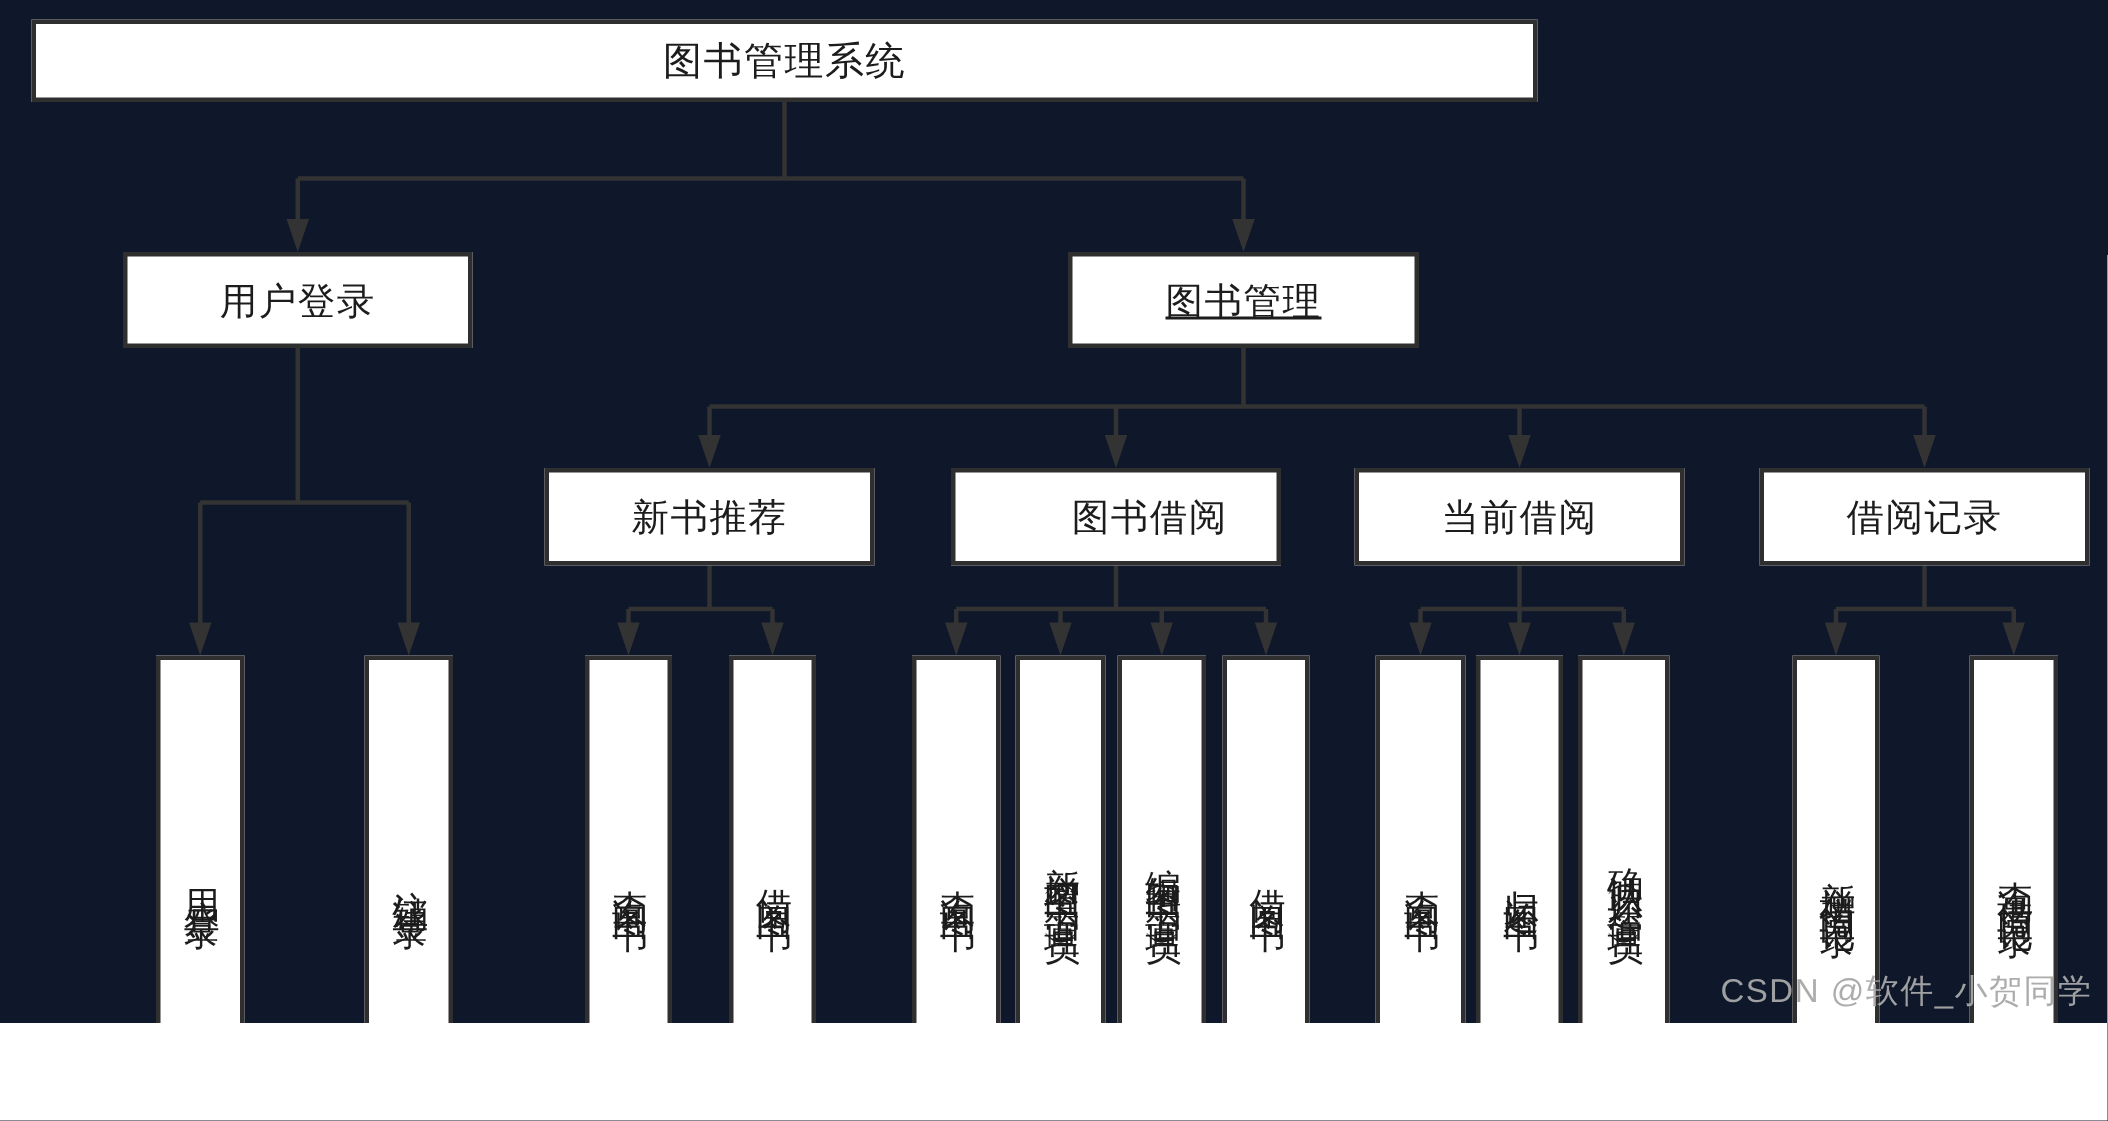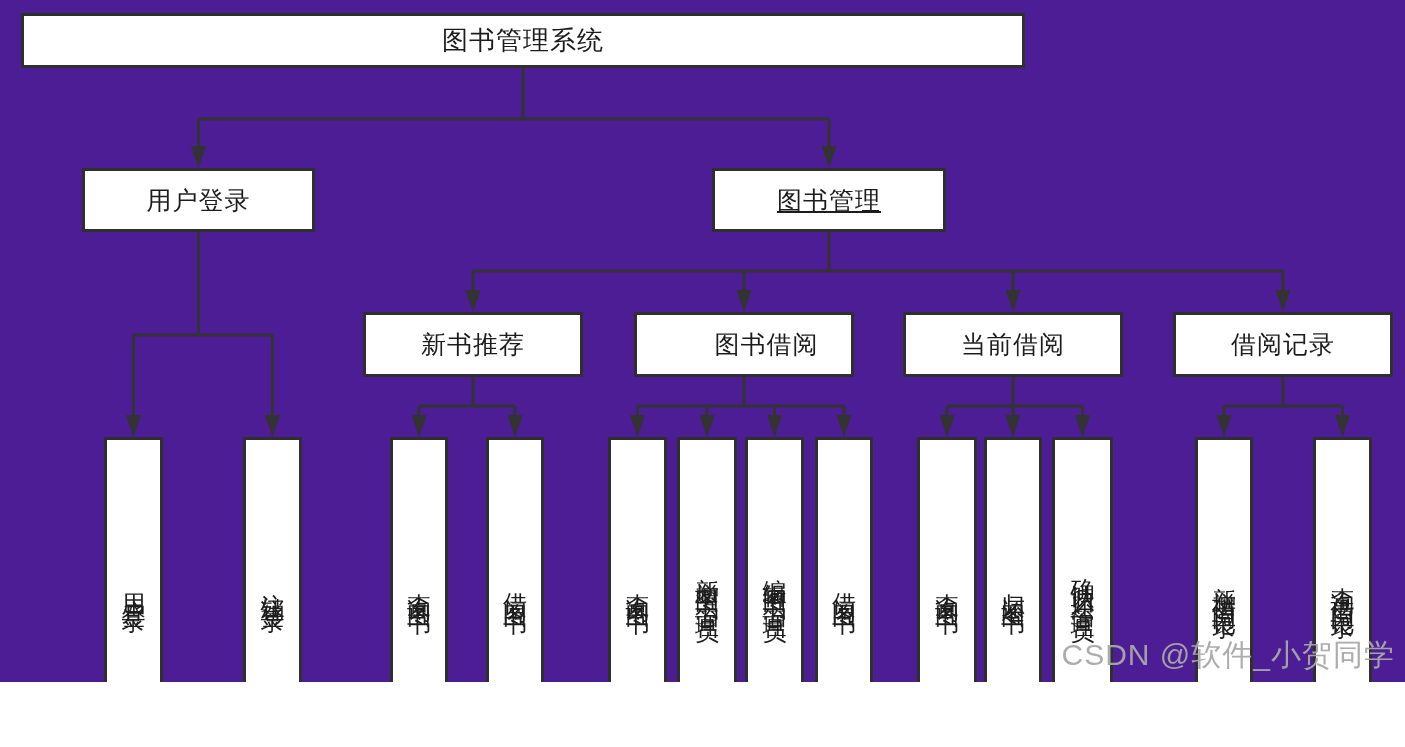--- a/index.html
+++ b/index.html
@@ -4,21 +4,21 @@
 <style>
   html, body {
     margin: 0;
     padding: 0;
     background: #ffffff;
   }
   #canvas {
     position: relative;
     width: 1405px;
     height: 682px;
-    background: #4c1d95;
+    background: #0f172a;
     font-family: "Liberation Sans", "DejaVu Sans", sans-serif;
     overflow: hidden;
   }
   #wires {
     position: absolute;
     left: 0;
     top: 0;
     width: 1405px;
     height: 747px;
     pointer-events: none;
@@ -54,21 +54,21 @@
     text-orientation: mixed;
     font-size: 24px;
     letter-spacing: 6px;
     white-space: nowrap;
     color: #1c1c1c;
   }
   .watermark {
     position: absolute;
     right: 10px;
     bottom: 6px;
-    font-size: 30px;
+    font-size: 22px;
     color: rgba(168, 168, 168, 0.95);
     letter-spacing: 1px;
     white-space: nowrap;
   }
 </style>
 </head>
 <body>
 
 <div id="canvas">
 

